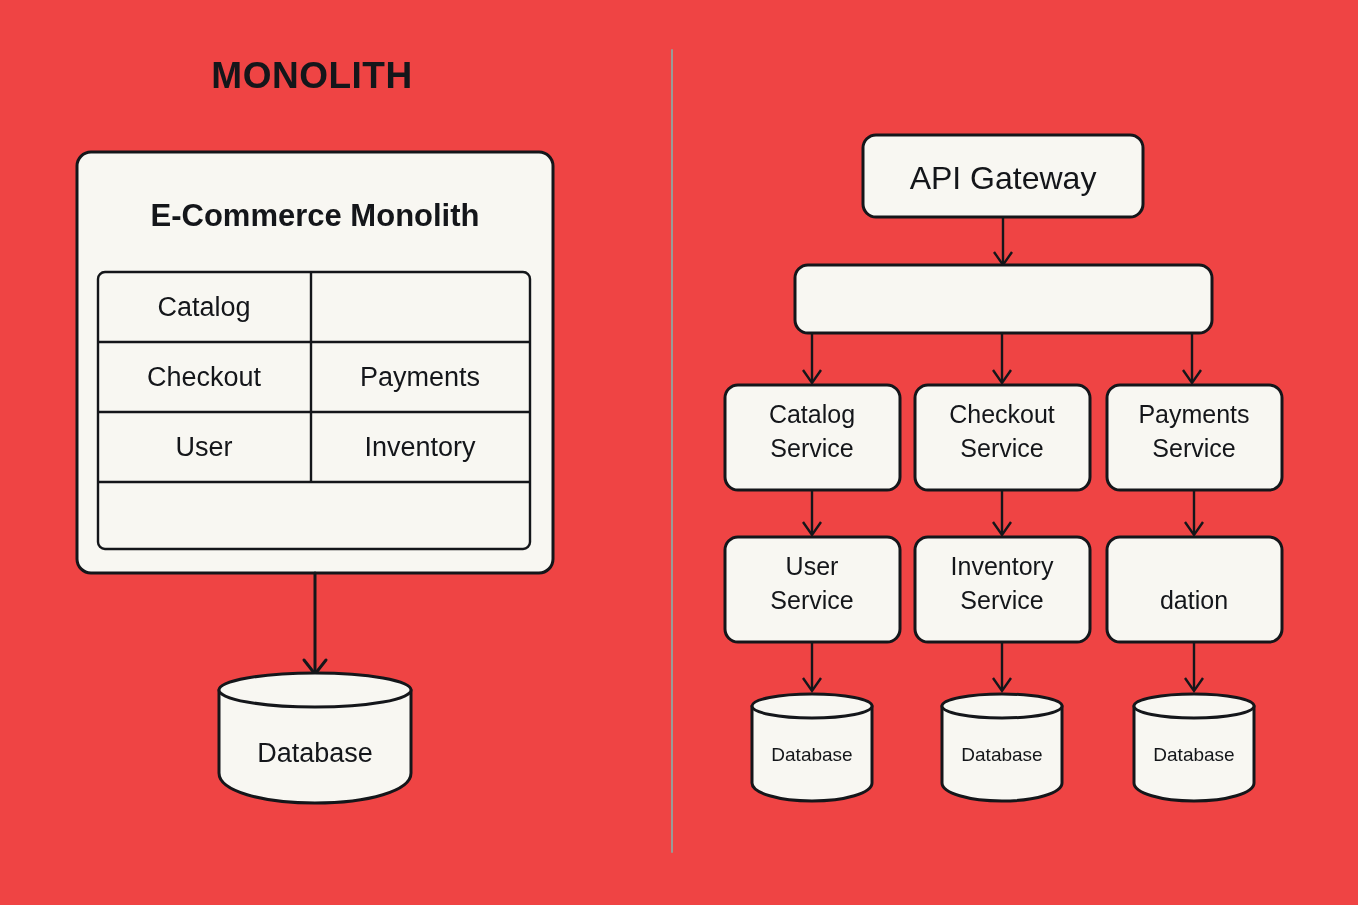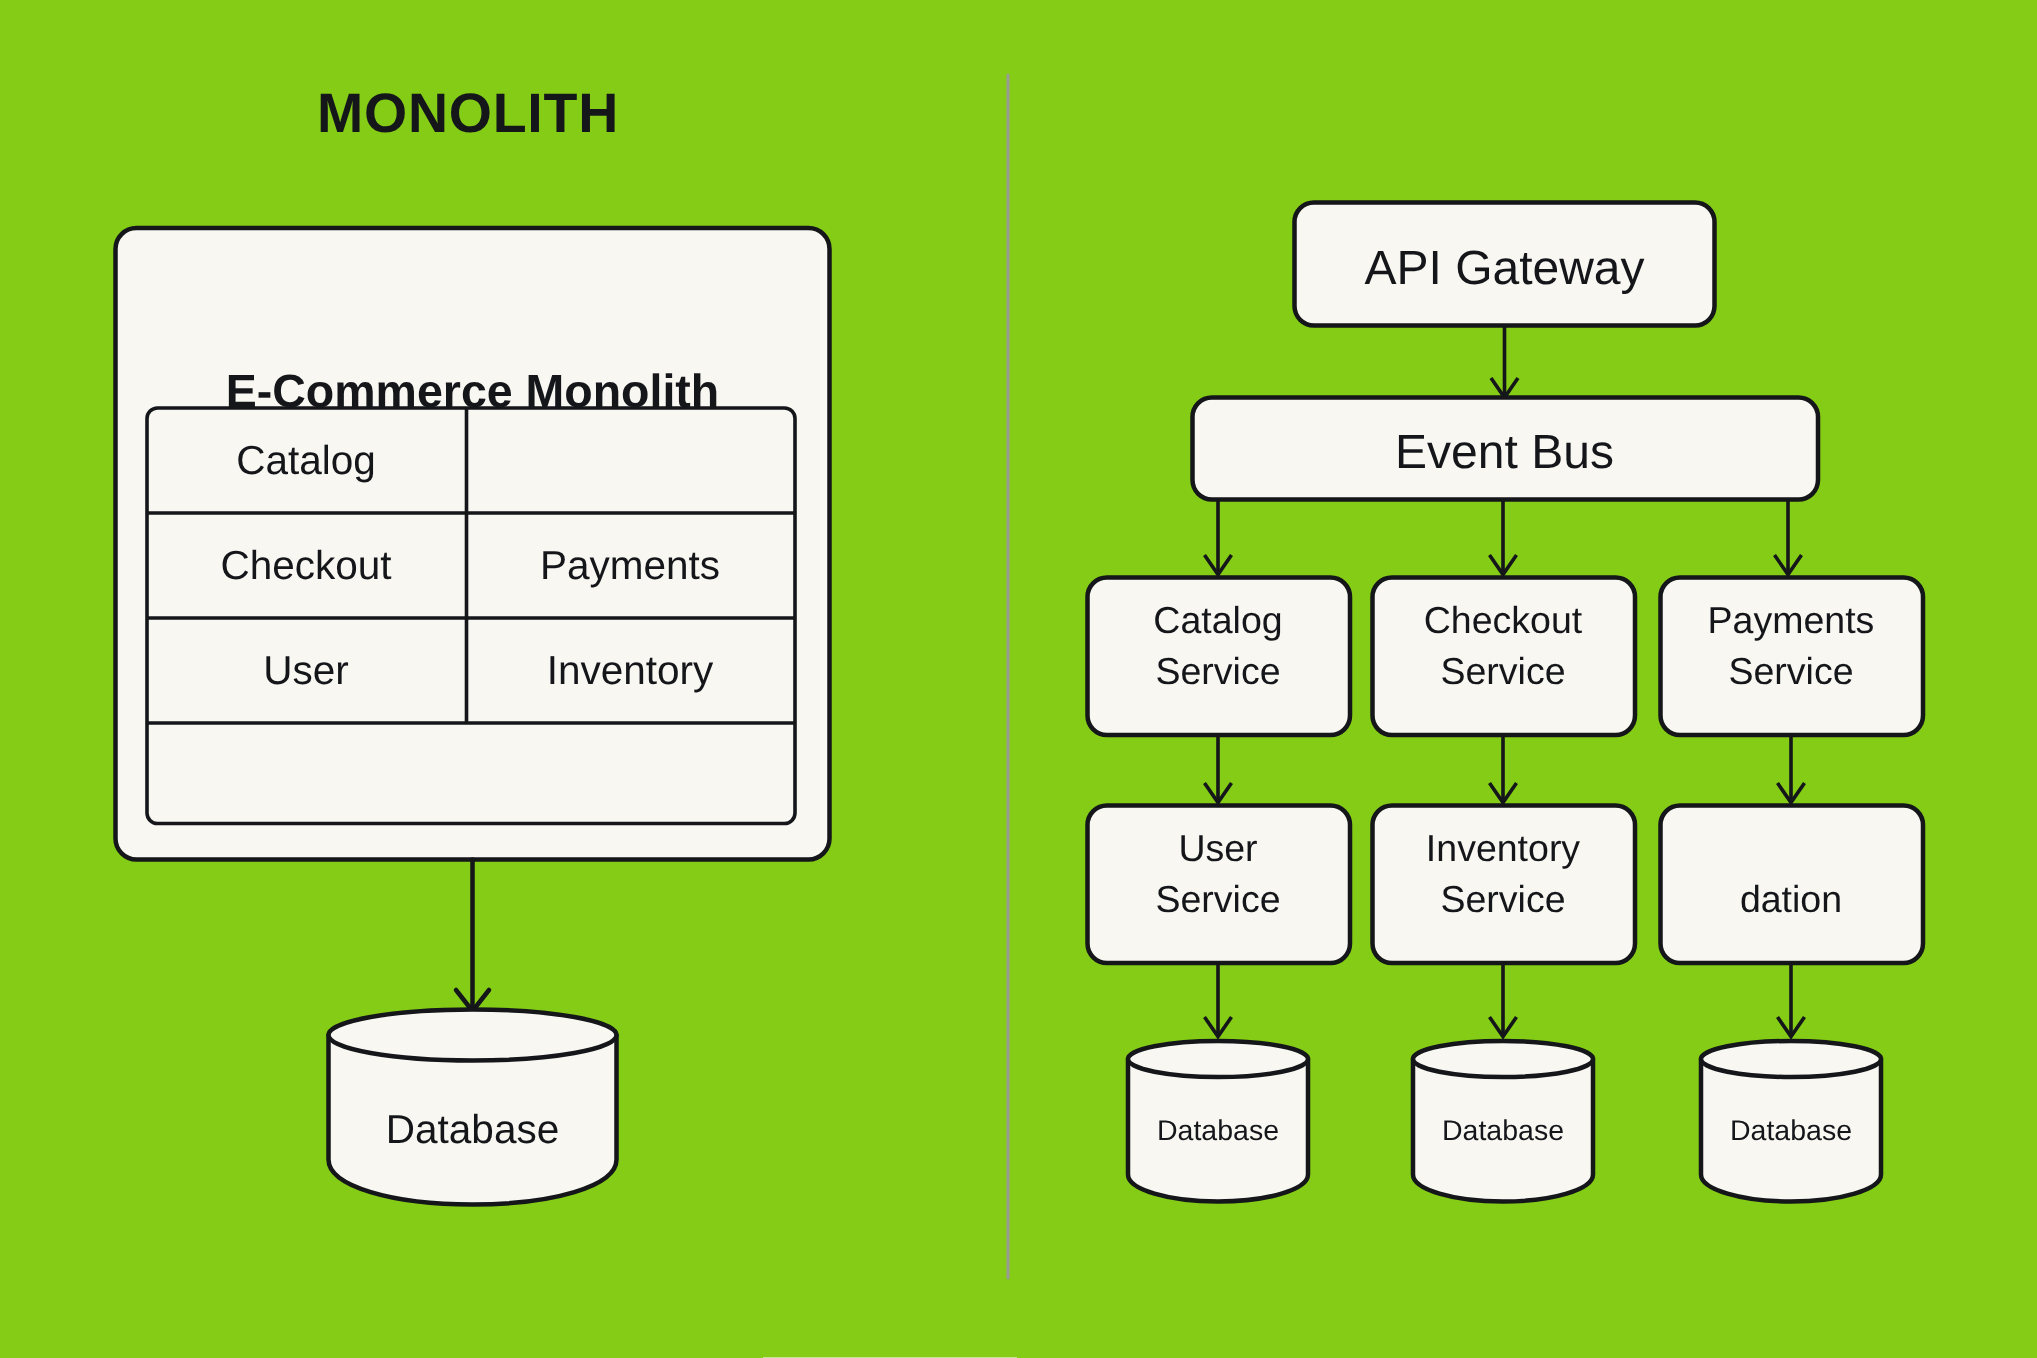--- a/index.html
+++ b/index.html
@@ -4,21 +4,21 @@
 <style>
   html, body {
     margin: 0;
     padding: 0;
     background: #f8f7f2;
   }
   #canvas {
     position: relative;
     width: 1358px;
     height: 905px;
-    background: #84cc16;
+    background: #ef4444;
     font-family: "Liberation Sans", sans-serif;
     overflow: hidden;
   }
   svg.layer {
     position: absolute;
     left: 0;
     top: 0;
     width: 1358px;
     height: 905px;
   }
@@ -152,35 +152,34 @@
 
     <path class="boxfill stroke" d="M 942 706 L 942 783 C 942 793 969 801 1002 801 C 1035 801 1062 793 1062 783 L 1062 706 Z"></path>
     <ellipse class="boxfill stroke" cx="1002" cy="706" rx="60" ry="12"></ellipse>
 
     <path class="boxfill stroke" d="M 1134 706 L 1134 783 C 1134 793 1161 801 1194 801 C 1227 801 1254 793 1254 783 L 1254 706 Z"></path>
     <ellipse class="boxfill stroke" cx="1194" cy="706" rx="60" ry="12"></ellipse>
   </svg>
 
   <div class="lbl col-title center-x" style="left:312px; top:54px; width:420px;">MONOLITH</div>
 
-  <div class="lbl card-title center-x" style="left:315px; top:198px; width:460px;margin-top:45px;">E-Commerce Monolith</div>
+  <div class="lbl card-title center-x" style="left:315px; top:198px; width:460px;">E-Commerce Monolith</div>
 
   <div class="lbl cell-label center-x" style="left:204px; top:292px; width:200px;">Catalog</div>
 
   <div class="lbl cell-label center-x" style="left:204px; top:362px; width:200px;">Checkout</div>
   <div class="lbl cell-label center-x" style="left:420px; top:362px; width:200px;">Payments</div>
 
   <div class="lbl cell-label center-x" style="left:204px; top:432px; width:200px;">User</div>
   <div class="lbl cell-label center-x" style="left:420px; top:432px; width:200px;">Inventory</div>
 
 
   <div class="lbl db-label-lg center-x" style="left:315px; top:738px; width:260px;">Database</div>
 
   <div class="lbl node-label center-x" style="left:1003px; top:160px; width:300px;">API Gateway</div>
-  <div class="lbl node-label center-x" style="left:1003px; top:283px; width:420px;">Event Bus</div>
 
   <div class="lbl svc-label center-x" style="left:812px; top:400px; width:180px;">Catalog</div>
   <div class="lbl svc-label center-x" style="left:812px; top:434px; width:180px;">Service</div>
 
   <div class="lbl svc-label center-x" style="left:1002px; top:400px; width:180px;">Checkout</div>
   <div class="lbl svc-label center-x" style="left:1002px; top:434px; width:180px;">Service</div>
 
   <div class="lbl svc-label center-x" style="left:1194px; top:400px; width:180px;">Payments</div>
   <div class="lbl svc-label center-x" style="left:1194px; top:434px; width:180px;">Service</div>
 

